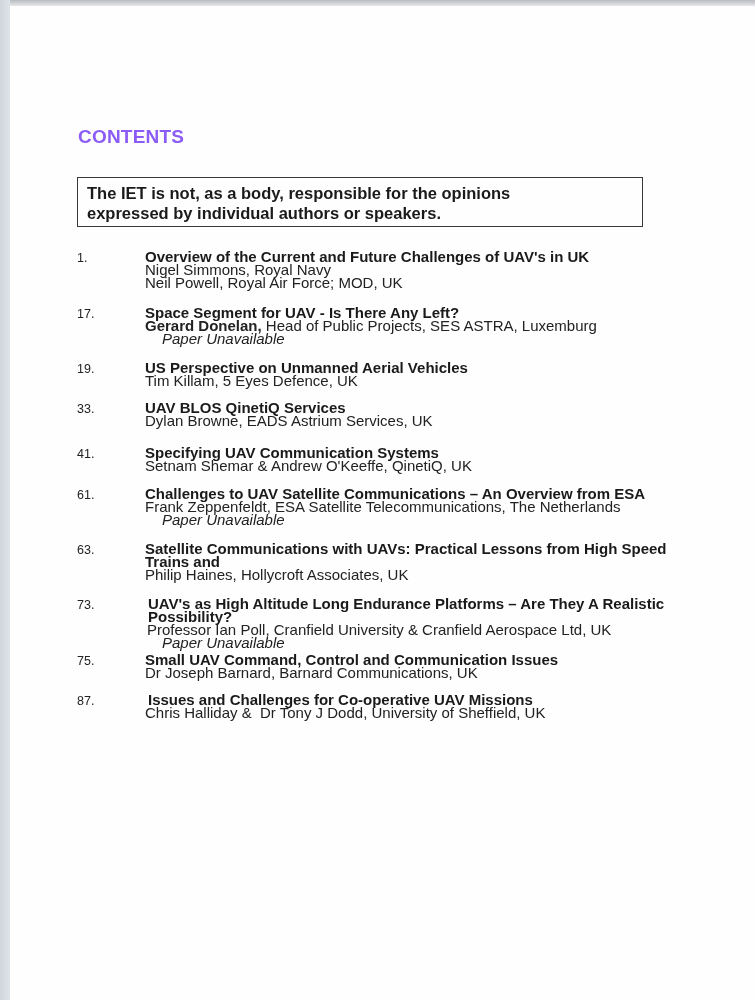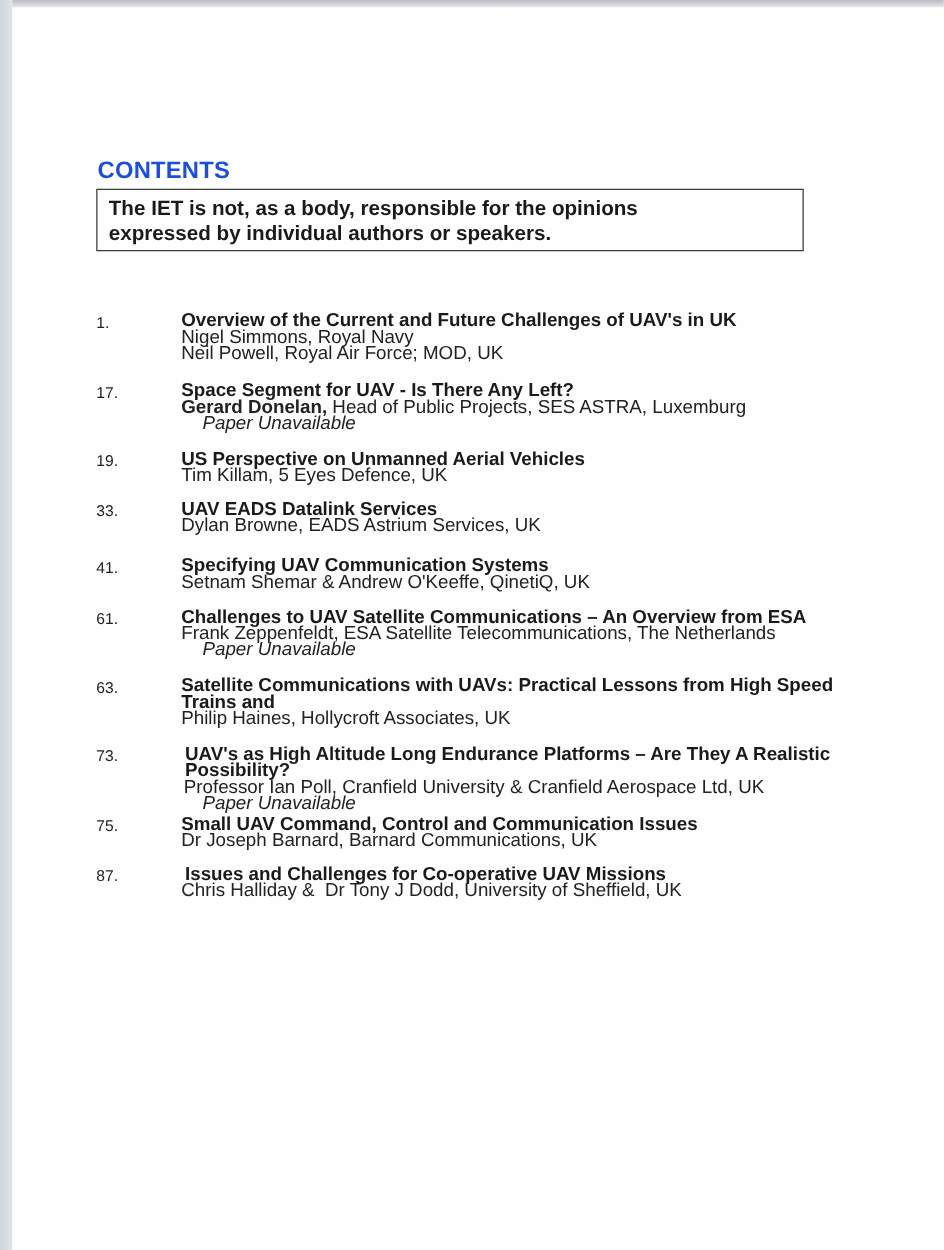--- a/index.html
+++ b/index.html
@@ -32,25 +32,25 @@
       left: 10px; top: 6px;
       width: 745px; height: 994px;
       background: #fefefe;
     }
     .heading {
       position: absolute;
       left: 78px; top: 126px;
       font-size: 19px;
       font-weight: bold;
       letter-spacing: 0.2px;
-      color: #1d4ed8;
+      color: #8b5cf6;
     }
     .disclaimer-box {
       position: absolute;
-      left: 77px; top: 151px;
+      left: 77px; top: 177px;
       width: 566px; height: 50px;
       border: 1.5px solid #3a3a3a;
       box-sizing: border-box;
       padding: 5px 9px;
     }
     .disclaimer-text {
       font-size: 16.5px;
       font-weight: bold;
       line-height: 20px;
       color: #1a1a1a;
@@ -135,21 +135,21 @@
     <div class="toc-num">19.</div>
     <div class="toc-body">
       <span class="toc-line toc-title">US Perspective on Unmanned Aerial Vehicles</span>
       <span class="toc-line">Tim Killam, 5 Eyes Defence, UK</span>
     </div>
   </div>
 
   <div class="toc-entry" style="height:45px;">
     <div class="toc-num">33.</div>
     <div class="toc-body">
-      <span class="toc-line toc-title">UAV EADS Datalink Services</span>
+      <span class="toc-line toc-title">UAV BLOS QinetiQ Services</span>
       <span class="toc-line">Dylan Browne, EADS Astrium Services, UK</span>
     </div>
   </div>
 
   <div class="toc-entry" style="height:41px;">
     <div class="toc-num">41.</div>
     <div class="toc-body">
       <span class="toc-line toc-title">Specifying UAV Communication Systems</span>
       <span class="toc-line">Setnam Shemar &amp; Andrew O'Keeffe, QinetiQ, UK</span>
     </div>

